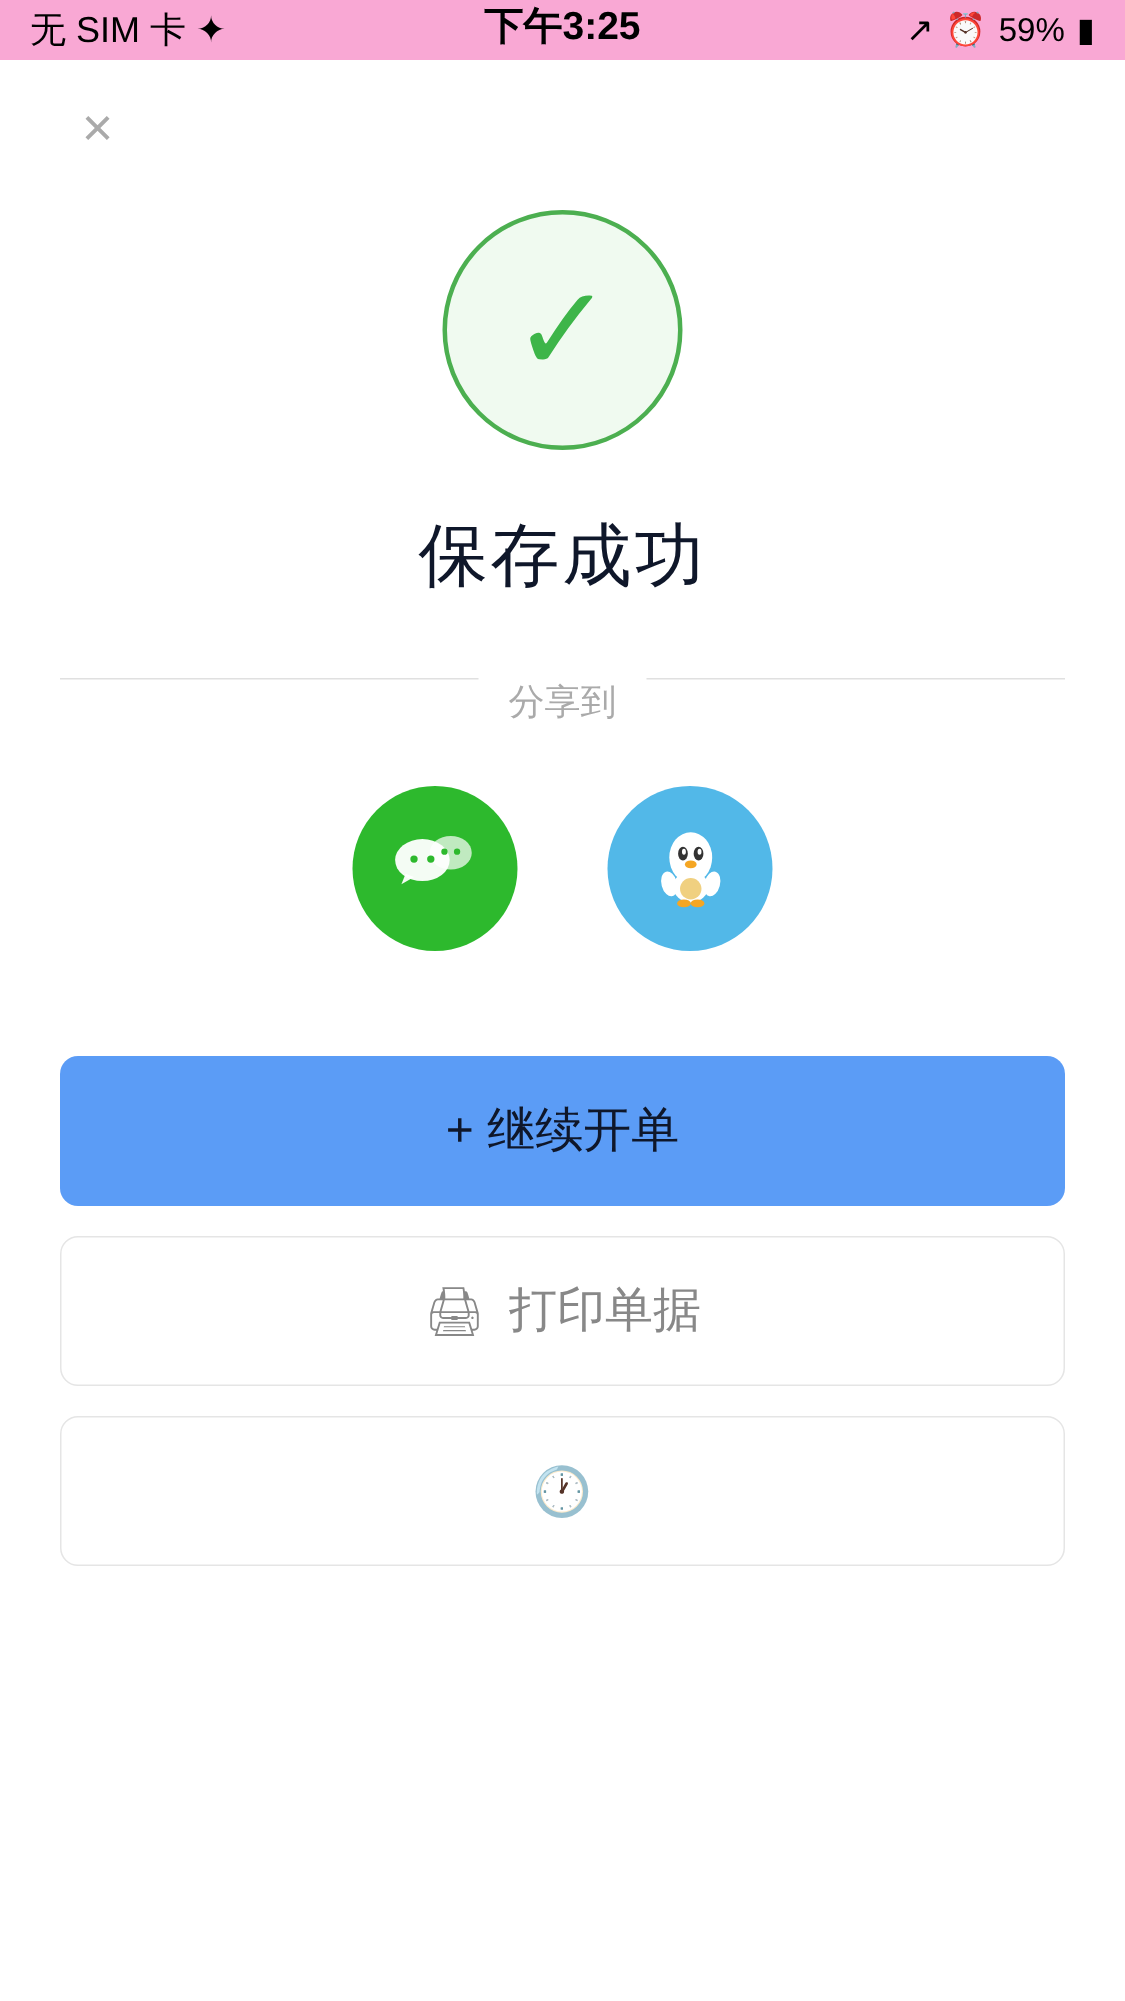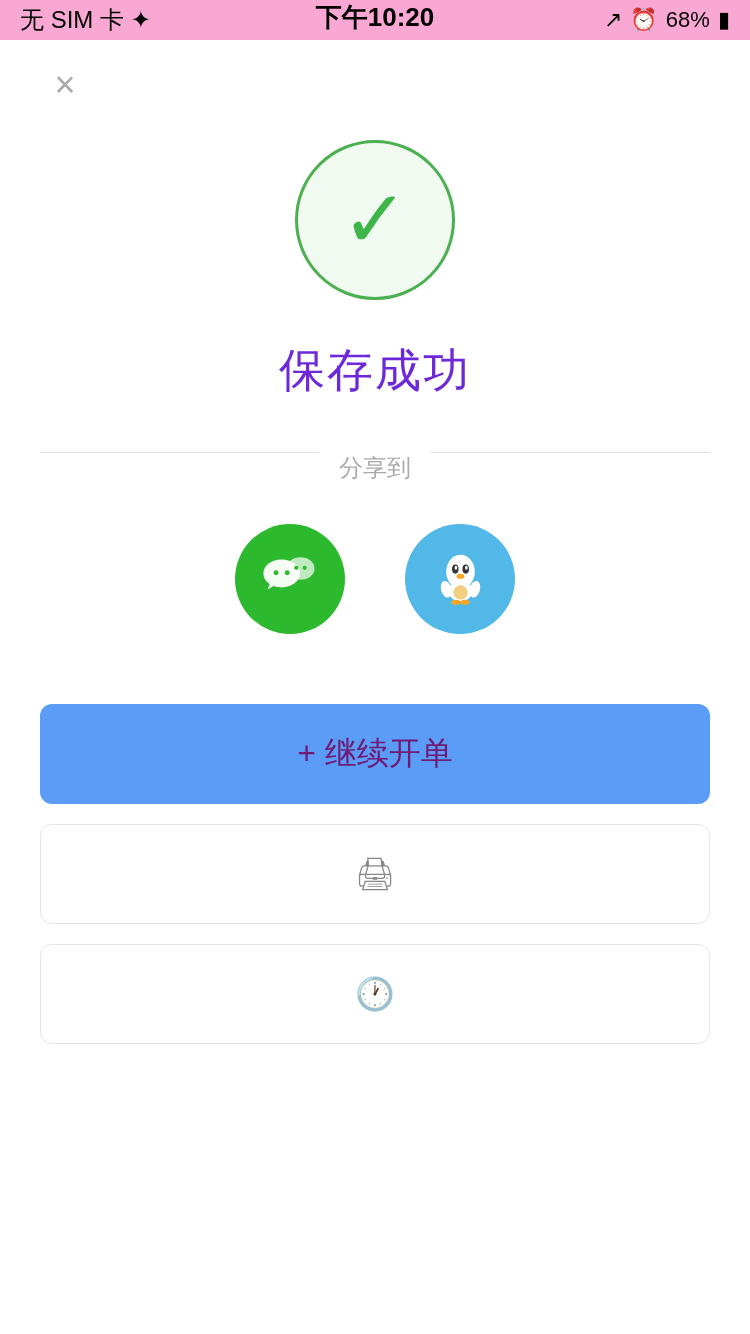--- a/index.html
+++ b/index.html
@@ -102,21 +102,21 @@
     .checkmark {
       font-size: 80px;
       color: #3db549;
       line-height: 1;
     }
 
     
     .success-title {
       font-size: 46px;
       font-weight: 500;
-      color: #6d28d9;
+      color: #0f172a;
       margin-bottom: 50px;
       letter-spacing: 2px;
     }
 
     
     .divider-section {
       width: 100%;
       display: flex;
       align-items: flex-start;
       margin-bottom: 40px;
@@ -176,21 +176,21 @@
       display: flex;
       align-items: center;
       justify-content: center;
       gap: 16px;
       font-size: 32px;
       cursor: pointer;
     }
 
     .btn-primary {
       background: #5b9cf6;
-      color: #701a75;
+      color: #0f172a;
     }
 
     .btn-secondary {
       background: #ffffff;
       color: #888888;
       border: 1px solid #e5e5e5;
     }
 
     .btn-icon {
       font-size: 32px;
@@ -207,25 +207,25 @@
       height: 65px;
     }
   </style>
 </head>
 <body>
 
 <div class="status-bar">
   <div class="status-left">
     <span>无 SIM 卡 ✦</span>
   </div>
-  <div class="status-center">下午10:20</div>
+  <div class="status-center">下午3:25</div>
   <div class="status-right">
     <span>↗</span>
     <span>⏰</span>
-    <span>68%</span>
+    <span>59%</span>
     <span>▮</span>
   </div>
 </div>
 
 <div class="main-content">
 
   <div class="close-btn">
     <span class="close-icon">×</span>
   </div>
 
@@ -286,20 +286,21 @@
   </div>
 
   <div class="action-buttons">
 
     <button class="action-btn btn-primary">
       <span>+ 继续开单</span>
     </button>
 
     <button class="action-btn btn-secondary">
       <span class="btn-icon">🖨</span>
+      <span>打印单据</span>
     </button>
 
     <button class="action-btn btn-secondary">
       <span class="btn-icon">🕐</span>
     </button>
 
   </div>
 
 </div>
 

